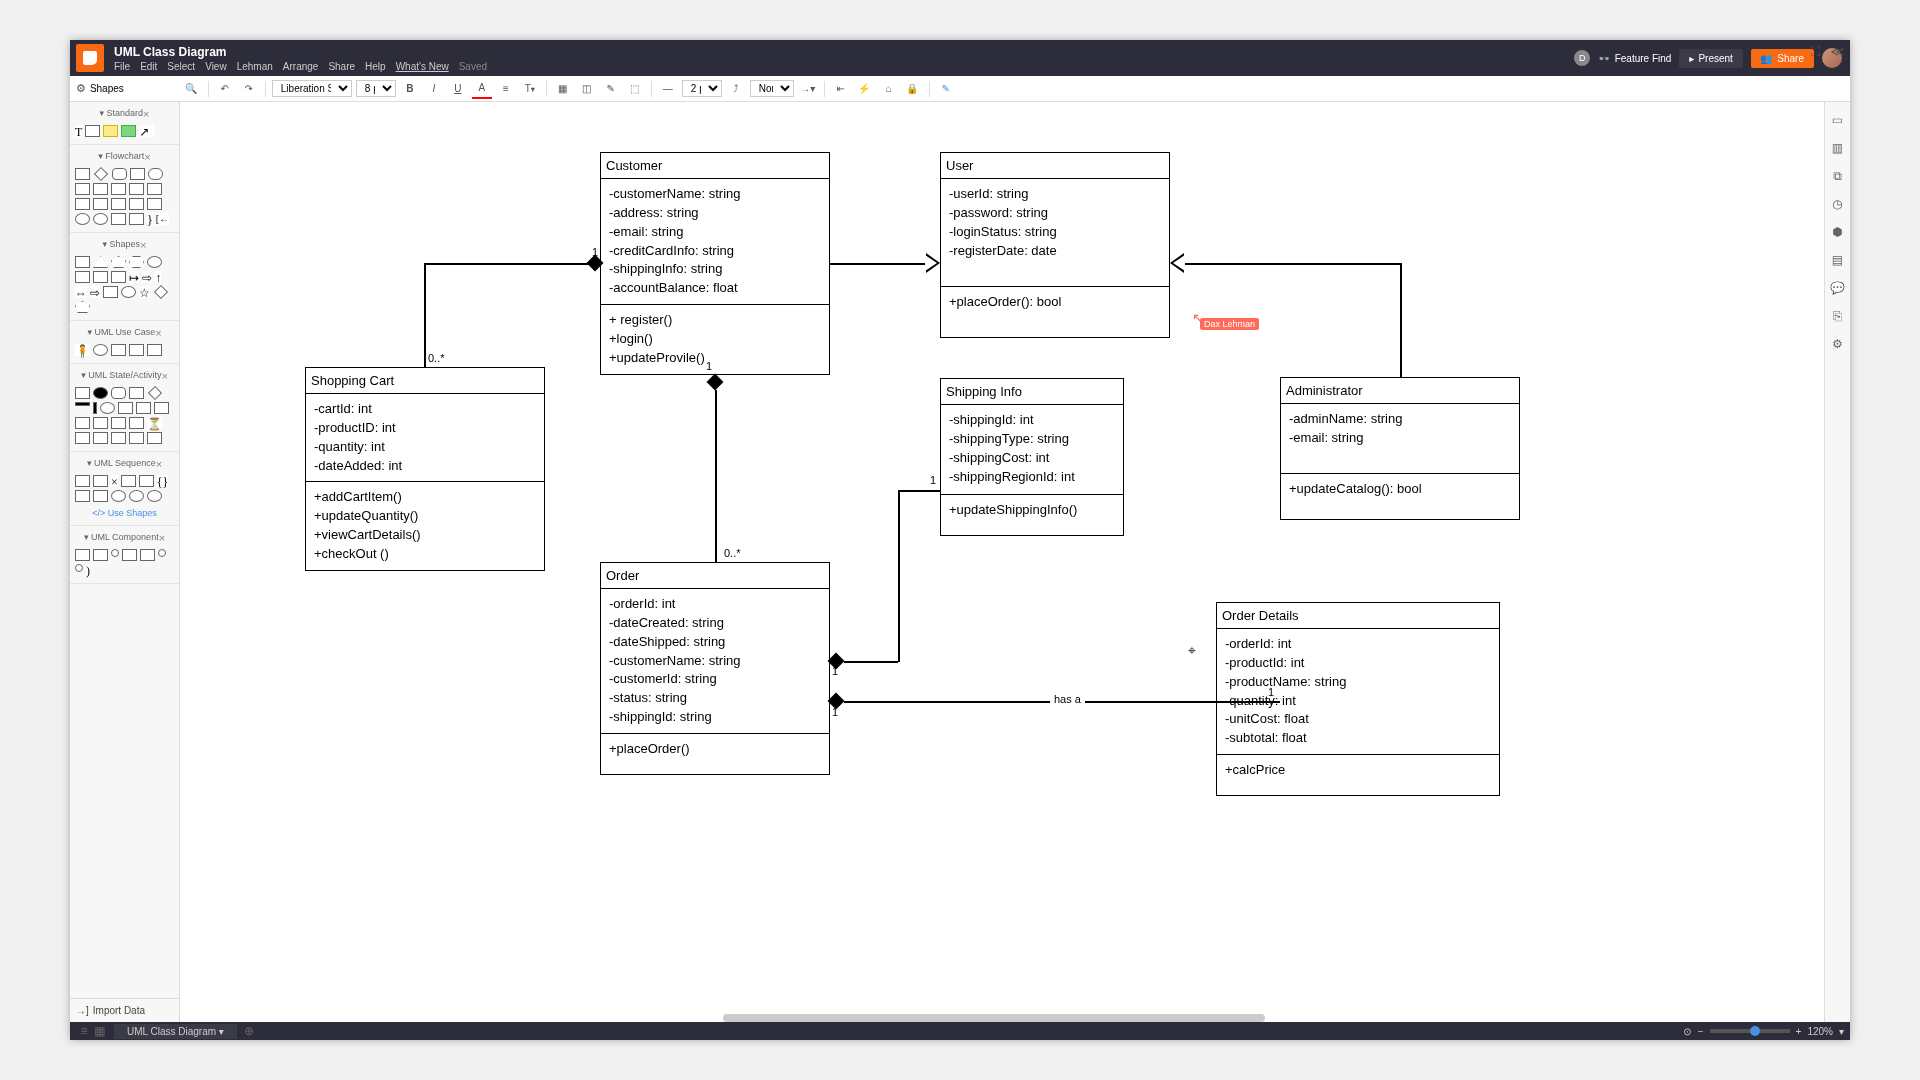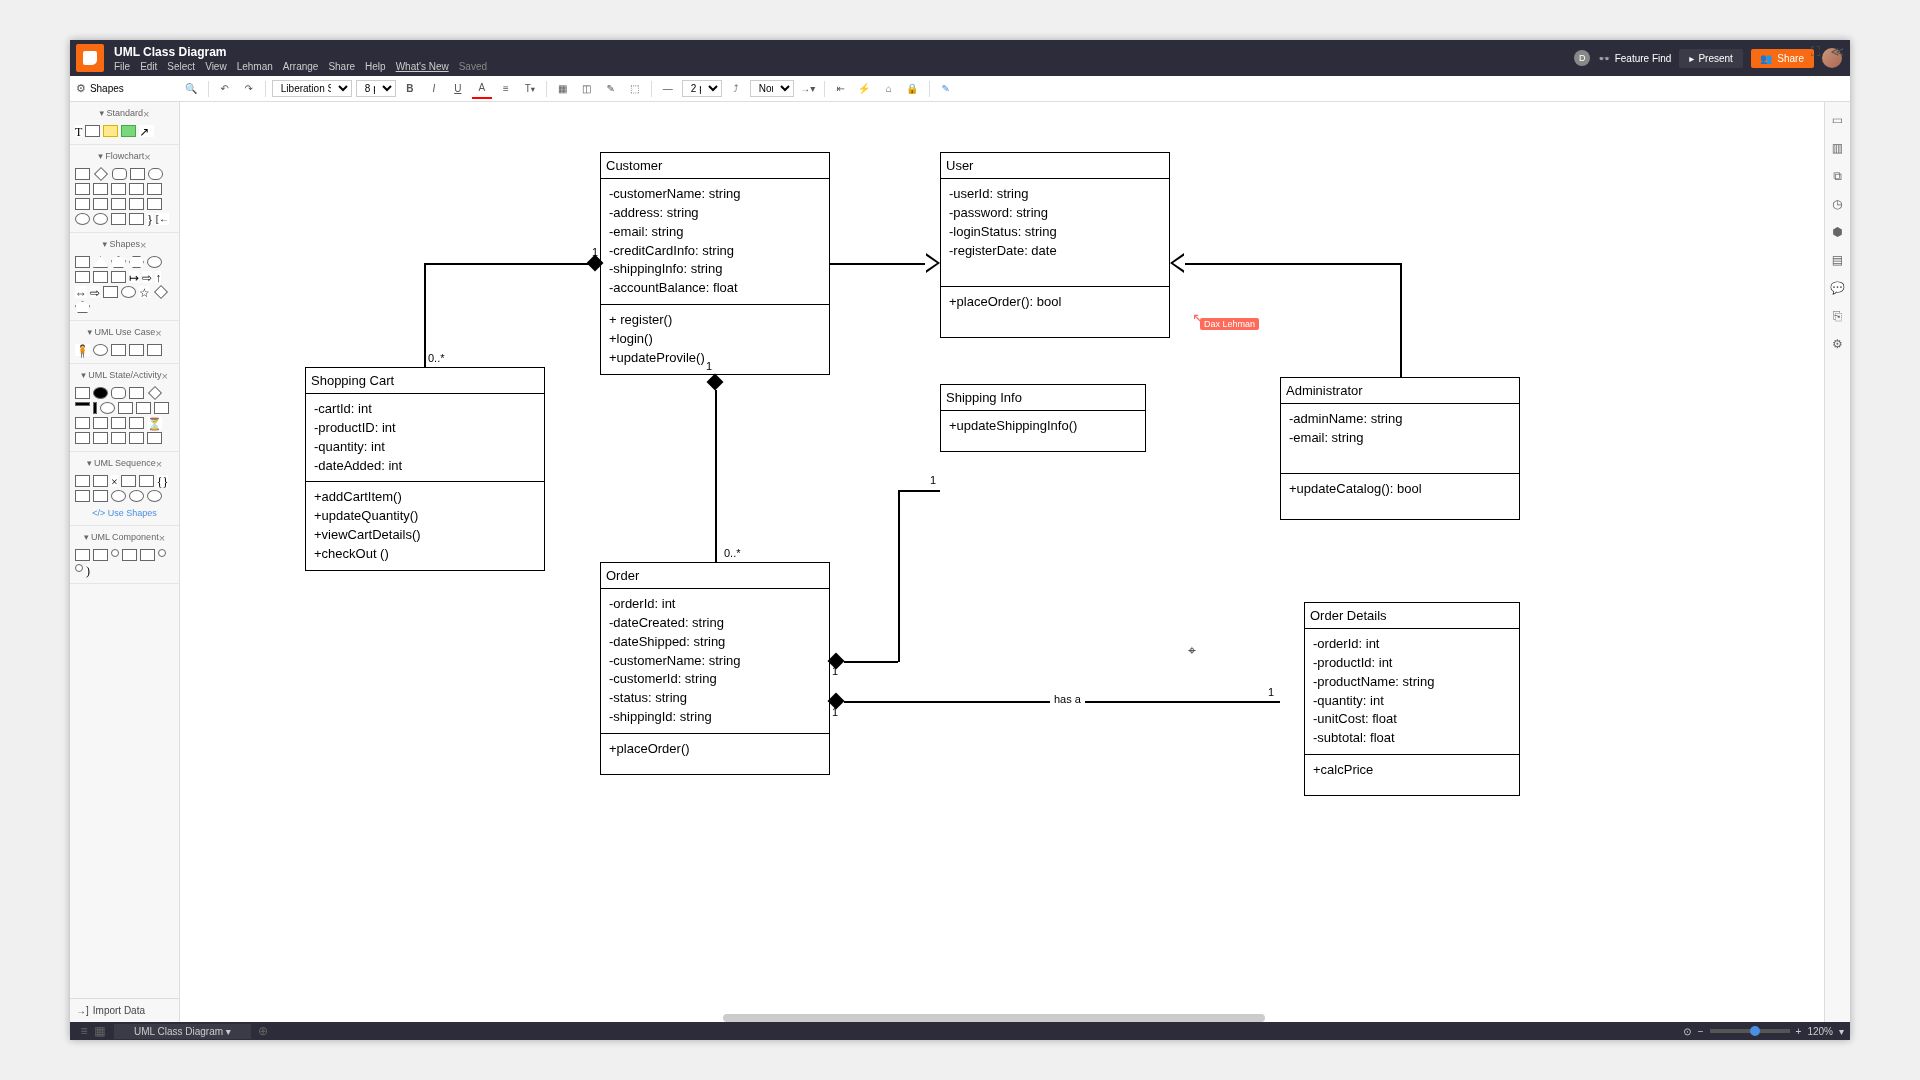--- a/index.html
+++ b/index.html
@@ -49,21 +49,21 @@
 .connector { position: absolute; background: #000; }
 .connector.h { height: 1.5px; }
 .connector.v { width: 1.5px; }
 .diamond-filled { position: absolute; width: 12px; height: 12px; background: #000; transform: rotate(45deg); }
 .triangle-open { position: absolute; width: 0; height: 0; }
 .multiplicity { position: absolute; font-size: 11px; }
 .cursor-badge { position: absolute; background: #ff6b5b; color: #fff; font-size: 9px; padding: 1px 4px; border-radius: 2px; }
 .right-rail { width: 26px; background: #f7f7f7; border-left: 1px solid #ddd; display: flex; flex-direction: column; align-items: center; gap: 12px; padding-top: 10px; }
 .rail-icon { width: 16px; height: 16px; color: #666; cursor: pointer; display: flex; align-items: center; justify-content: center; font-size: 12px; }
 .statusbar { height: 18px; background: #2c2c3a; color: #ccc; display: flex; align-items: center; font-size: 10px; padding: 0 6px; }
-.statusbar .tab { background: #3b3b48; padding: 2px 20px; margin-left: 6px; cursor: pointer; }
+.statusbar .tab { background: #3b3b48; padding: 2px 13px; margin-left: 6px; cursor: pointer; }
 .statusbar .zoom { margin-left: auto; display: flex; align-items: center; gap: 6px; }
 .zoom-slider { width: 80px; height: 4px; background: #555; position: relative; }
 .zoom-slider::after { content: ''; position: absolute; left: 40px; top: -3px; width: 10px; height: 10px; background: #4a90e2; border-radius: 50%; }
 .scroll-h { position: absolute; bottom: 0; left: 33%; width: 33%; height: 8px; background: #ccc; border-radius: 4px; }
 .expand-icon { position: absolute; top: 4px; right: 30px; font-size: 13px; color: #555; cursor: pointer; }
 .collapse-icon { position: absolute; top: 4px; right: 6px; font-size: 13px; color: #555; cursor: pointer; }
 </style>
 </head>
 <body>
 
@@ -336,22 +336,26 @@
           <div class="uml-section">-cartId: int
 -productID: int
 -quantity: int
 -dateAdded: int</div>
           <div class="uml-section">+addCartItem()
 +updateQuantity()
 +viewCartDetails()
 +checkOut ()</div>
         </div>
 
-        <div class="uml-box" style="left:760px; top:282px; width:206px">
+        <div class="uml-box" style="left:760px; top:276px; width:184px">
           <div class="uml-title">Shipping Info</div>
+          <div class="uml-section" style="min-height:90px">-shippingId: int
+-shippingType: string
+-shippingCost: int
+-shippingRegionId: int</div>
           <div class="uml-section" style="min-height:40px">+updateShippingInfo()</div>
         </div>
 
         <div class="uml-box" style="left:1100px; top:275px; width:240px">
           <div class="uml-title">Administrator</div>
           <div class="uml-section" style="min-height:70px">-adminName: string
 -email: string</div>
           <div class="uml-section" style="min-height:45px">+updateCatalog(): bool</div>
         </div>
 
@@ -360,21 +364,21 @@
           <div class="uml-section">-orderId: int
 -dateCreated: string
 -dateShipped: string
 -customerName: string
 -customerId: string
 -status: string
 -shippingId: string</div>
           <div class="uml-section" style="min-height:40px">+placeOrder()</div>
         </div>
 
-        <div class="uml-box" style="left:1124px; top:500px; width:216px">
+        <div class="uml-box" style="left:1036px; top:500px; width:284px">
           <div class="uml-title">Order Details</div>
           <div class="uml-section">-orderId: int
 -productId: int
 -productName: string
 -quantity: int
 -unitCost: float
 -subtotal: float</div>
           <div class="uml-section" style="min-height:40px">+calcPrice</div>
         </div>
 

